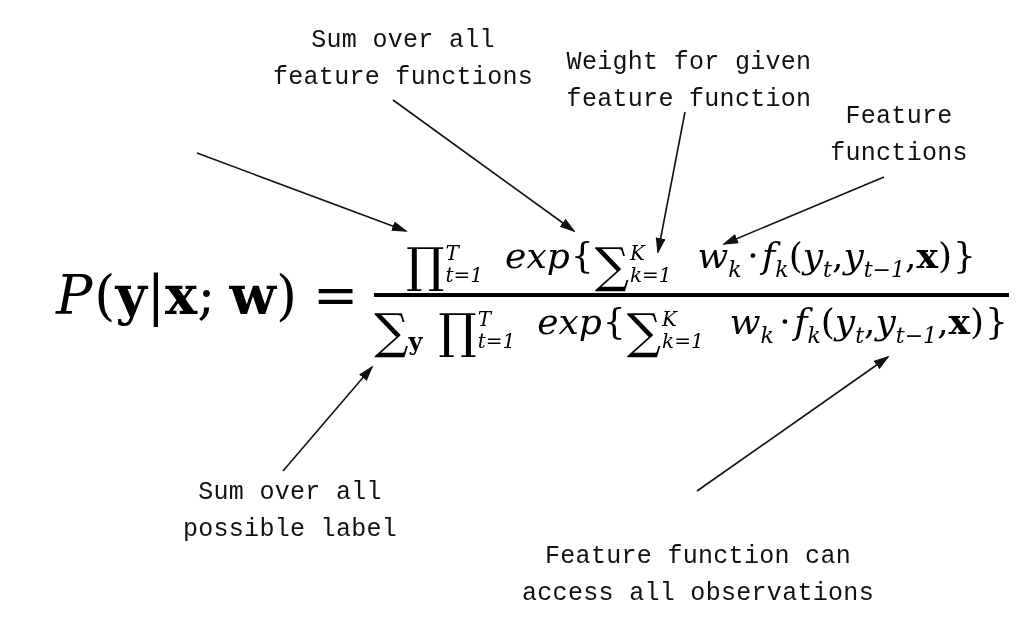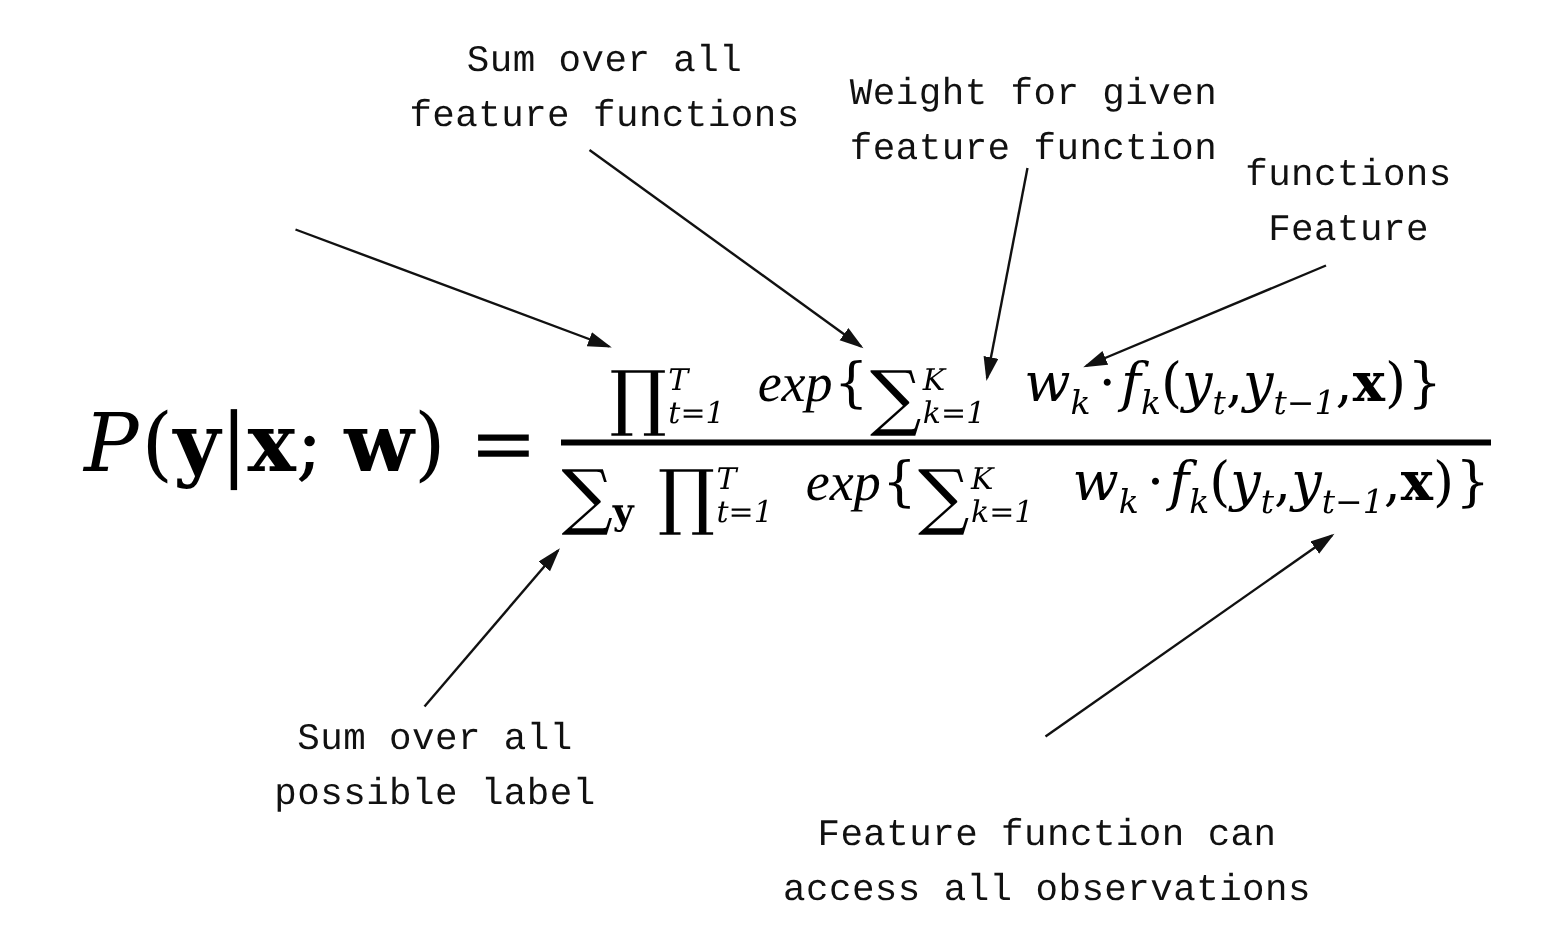--- a/index.html
+++ b/index.html
@@ -34,21 +34,21 @@
   .frac-bar { align-self:stretch; height:4px; background:#000; margin:3px 0; }
   .mrow { display:flex; align-items:baseline; white-space:nowrap; font-size:36px; }
   .bigop { font-size:48px; font-style:normal; align-self:center; transform:translateY(3px); }
   .limits {
     display:flex; flex-direction:column; align-self:center;
     font-size:20px; font-style:italic; line-height:1.12; text-align:left;
     margin-left:1px; margin-right:12px; transform:translateY(2px);
   }
   .ssub { font-size:22px; font-style:italic; position:relative; top:9px; }
   .sum-y-sub { font-size:24px; font-weight:bold; font-style:normal; position:relative; top:16px; margin-right:16px; }
-  .expword { font-style:italic; margin-left:10px;font-family:Liberation Serif, serif; }
+  .expword { font-style:italic; margin-left:10px; }
   .brace { font-style:normal; margin:0 1px; }
   .wvar { font-style:italic; margin-left:14px; }
   .cdot { margin:0 3px 0 5px; font-style:normal; }
   .paren { font-style:normal; }
 </style>
 </head>
 <body>
 
 <div id="canvas">
 
@@ -71,22 +71,22 @@
     <div>Sum over all</div>
     <div>feature functions</div>
   </div>
 
   <div class="note" style="left:549px; top:28px; width:280px;margin-top:16px;">
     <div>Weight for given</div>
     <div>feature function</div>
   </div>
 
   <div class="note" style="left:809px; top:98px; width:180px;">
+    <div>Feature</div>
     <div>functions</div>
-    <div>Feature</div>
   </div>
 
   <div class="note" style="left:175px; top:474px; width:230px;">
     <div>Sum over all</div>
     <div>possible label</div>
   </div>
 
   <div class="note" style="left:518px; top:498px; width:360px;margin-top:40px;">
     <div>Feature function can</div>
     <div>access all observations</div>

